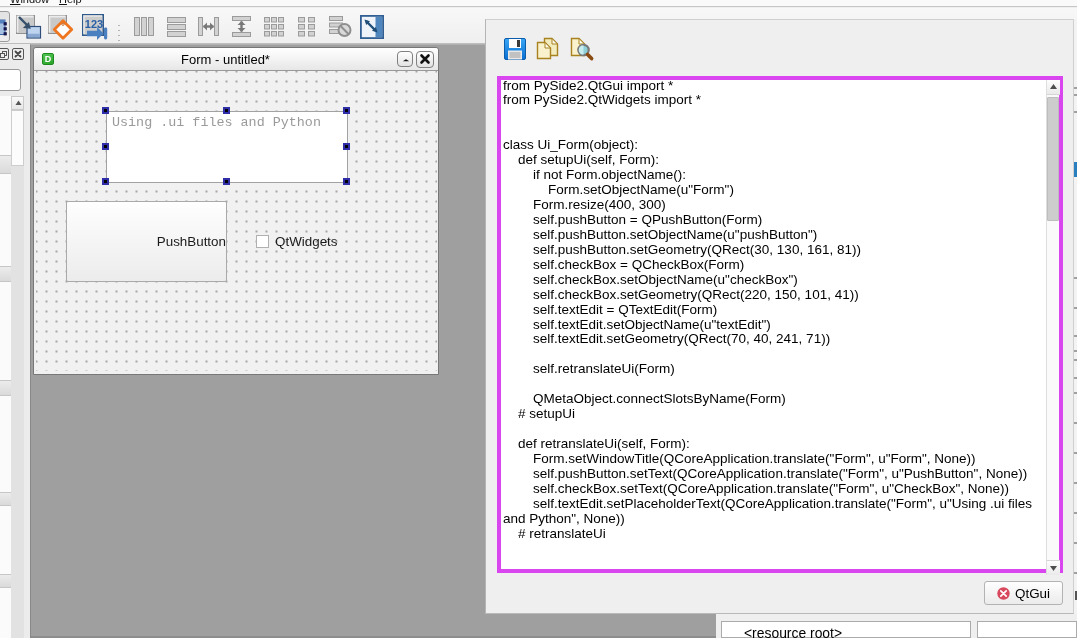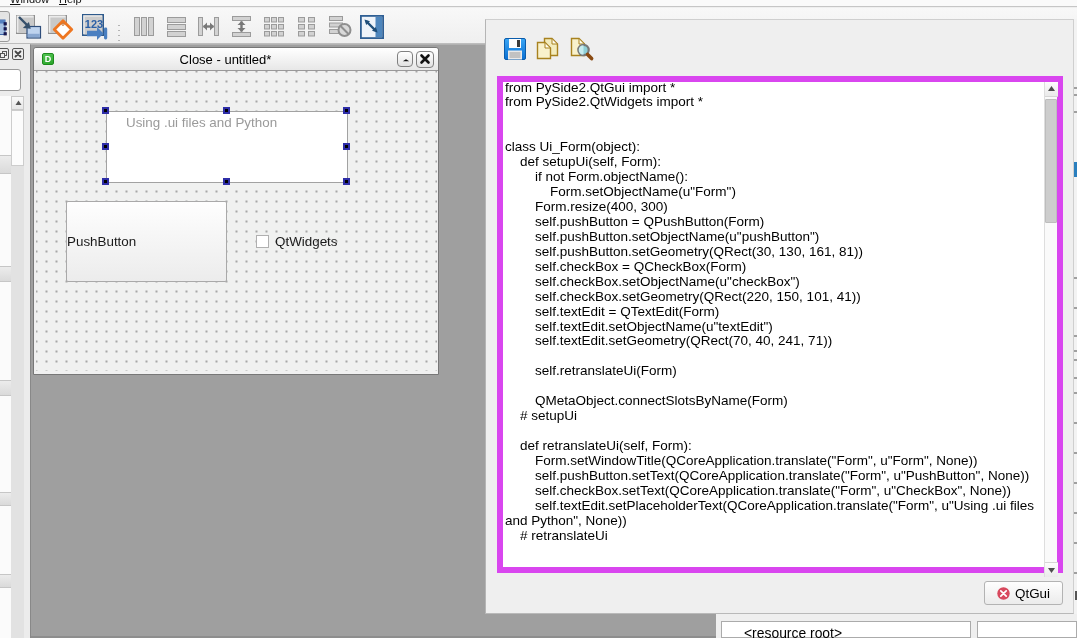--- a/index.html
+++ b/index.html
@@ -9,21 +9,21 @@
 #toolbar { left:0; top:8px; width:1077px; height:36px; background:linear-gradient(#f8f8f8,#efefef); border-bottom:1px solid #bdbdbd; }
 #dock { left:0; top:44px; width:30px; height:594px; background:#ececec; }
 #mdi { left:30px; top:44px; width:1047px; height:594px; background:#9f9f9f; border-left:1px solid #888; border-top:1px solid #b2b2b2; }
 #formwin { left:33px; top:47px; width:406px; height:328px; background:#f0f0f0; border:1px solid #777; border-radius:3px 3px 0 0; }
 #ftitle { left:0; top:0; width:404px; height:23px; background:linear-gradient(#ffffff,#e7e7e7); border-bottom:1px solid #999; border-radius:3px 3px 0 0; }
 #ftext { position:absolute; left:21px; width:341px; text-align:center; font-size:13px; color:#000; margin-top:4px; }
 #fcanvas { left:2px; top:23px; width:401px; height:300px; background:#f0f1f0;
   background-image:radial-gradient(circle, #6e6e6e 0.65px, rgba(0,0,0,0) 0.78px);
   background-size:10px 10px; background-position:-4.5px 5.5px; }
 #dialog { left:485px; top:19px; width:589px; height:595px; background:#efefef; border:1px solid #cfcfcf; border-left:1px solid #b5b5b5; border-bottom:1px solid #b9b9b9; }
-#codearea { left:11px; top:56px; width:566px; height:497px; background:#fff; border:6px solid #d946ef;padding-left:20px; }
+#codearea { left:11px; top:56px; width:566px; height:497px; background:#fff; border:4px solid #d946ef;padding-left:20px; }
 pre.code { position:absolute; left:2px; top:-1.5px; font-family:"Liberation Sans", sans-serif; font-size:13.5px; line-height:14.93px; color:#000; white-space:pre; }
 #resbar { left:716px; top:614px; width:361px; height:24px; background:#efefef; }
 .handle { position:absolute; width:7px; height:7px; background:#000; border:2px solid #2e2ea8; }
 .sep { position:absolute; top:15px; width:4px; height:24px;
   background-image:radial-gradient(circle,#b4b4b4 0.8px, rgba(0,0,0,0) 1px);
   background-size:4px 5px; }
 </style></head>
 <body>
 <div id="menubar">
     <span class="m" style="left:10px;"><span style="text-decoration:underline;">W</span>indow</span>
@@ -136,50 +136,50 @@
     <path d="M6 6 L16 16" stroke="#1f4e79" stroke-width="2.4"></path>
     <path d="M4.5 4.5 L10 6.2 L6.2 10 Z" fill="#1f4e79"></path>
     <path d="M17.5 17.5 L12 15.8 L15.8 12 Z" fill="#1f4e79"></path>
   </svg>
 </div>
 <div id="dock" class="abs"></div>
 <div id="mdi" class="abs"></div>
 
 <div id="formwin" class="abs">
   <div id="ftitle" class="abs">
-      <div id="ftext">Close - untitled*</div>
+      <div id="ftext">Form - untitled*</div>
     </div>
   <div id="fcanvas" class="abs"></div>
 </div>
 
 <div class="abs" style="left:42px;top:53px;width:12px;height:12px;border-radius:2px;background:linear-gradient(160deg,#52c552,#2aa32a);border:1px solid #1d8a1d;color:#fff;font-size:9px;font-weight:bold;text-align:center;line-height:11px;">D</div>
 <div class="abs" style="left:397px;top:51px;width:16px;height:16px;border:1px solid #808080;border-radius:4px;background:linear-gradient(#ffffff,#e2e2e2);">
   <svg class="abs" style="left:4px;top:6px;" width="8" height="4">
       <path d="M0.8 3.2 L7.2 3.2 L4 1.2 Z" fill="#111"></path>
     </svg>
 </div>
 <div class="abs" style="left:416px;top:51px;width:18px;height:17px;border:1px solid #808080;border-radius:4px;background:linear-gradient(#ffffff,#e2e2e2);">
   <svg width="16" height="15" style="position:absolute;left:0;top:0;">
       <path d="M4.5 3.5 L11.5 10.5 M11.5 3.5 L4.5 10.5" stroke="#111" stroke-width="2.6" stroke-linecap="round"></path>
     </svg>
 </div>
 
 <div class="abs" style="left:106px;top:111px;width:242px;height:72px;background:#fff;border:1px solid #a2a2a2;">
-  <div class="abs" style="left:19px;top:3px;font-size:13.4px;color:#9a9a9a;">Using .ui files and Python</div>
+  <div class="abs" style="left:5px;top:3px;font-size:13.4px;color:#9a9a9a;font-family:Liberation Mono, monospace;">Using .ui files and Python</div>
 </div>
 <div class="handle" style="left:102px;top:107px;"></div>
 <div class="handle" style="left:223px;top:107px;"></div>
 <div class="handle" style="left:343px;top:107px;"></div>
 <div class="handle" style="left:102px;top:143px;"></div>
 <div class="handle" style="left:343px;top:143px;"></div>
 <div class="handle" style="left:102px;top:178px;"></div>
 <div class="handle" style="left:223px;top:178px;"></div>
 <div class="handle" style="left:343px;top:178px;"></div>
 
-<div class="abs" style="left:66px;top:201px;width:161px;height:81px;background:linear-gradient(#fefefe,#ececec);border:1px solid #a9a9a9;border-radius:2px;font-size:13.4px;color:#1a1a1a;text-align:left;line-height:80px;">PushButton</div>
+<div class="abs" style="left:66px;top:201px;width:161px;height:81px;background:linear-gradient(#fefefe,#ececec);border:1px solid #a9a9a9;border-radius:2px;font-size:13.4px;color:#1a1a1a;text-align:right;line-height:80px;">PushButton</div>
 
 <div class="abs" style="left:256px;top:235px;width:13px;height:13px;background:#fff;border:1px solid #b0b0b0;"></div>
 <div class="abs" style="left:275px;top:234px;font-size:13.4px;color:#1a1a1a;">QtWidgets</div>
 
 <div id="dialog" class="abs">
   <div id="codearea" class="abs">
       <pre class="code">from PySide2.QtGui import *
 from PySide2.QtWidgets import *
 
 

